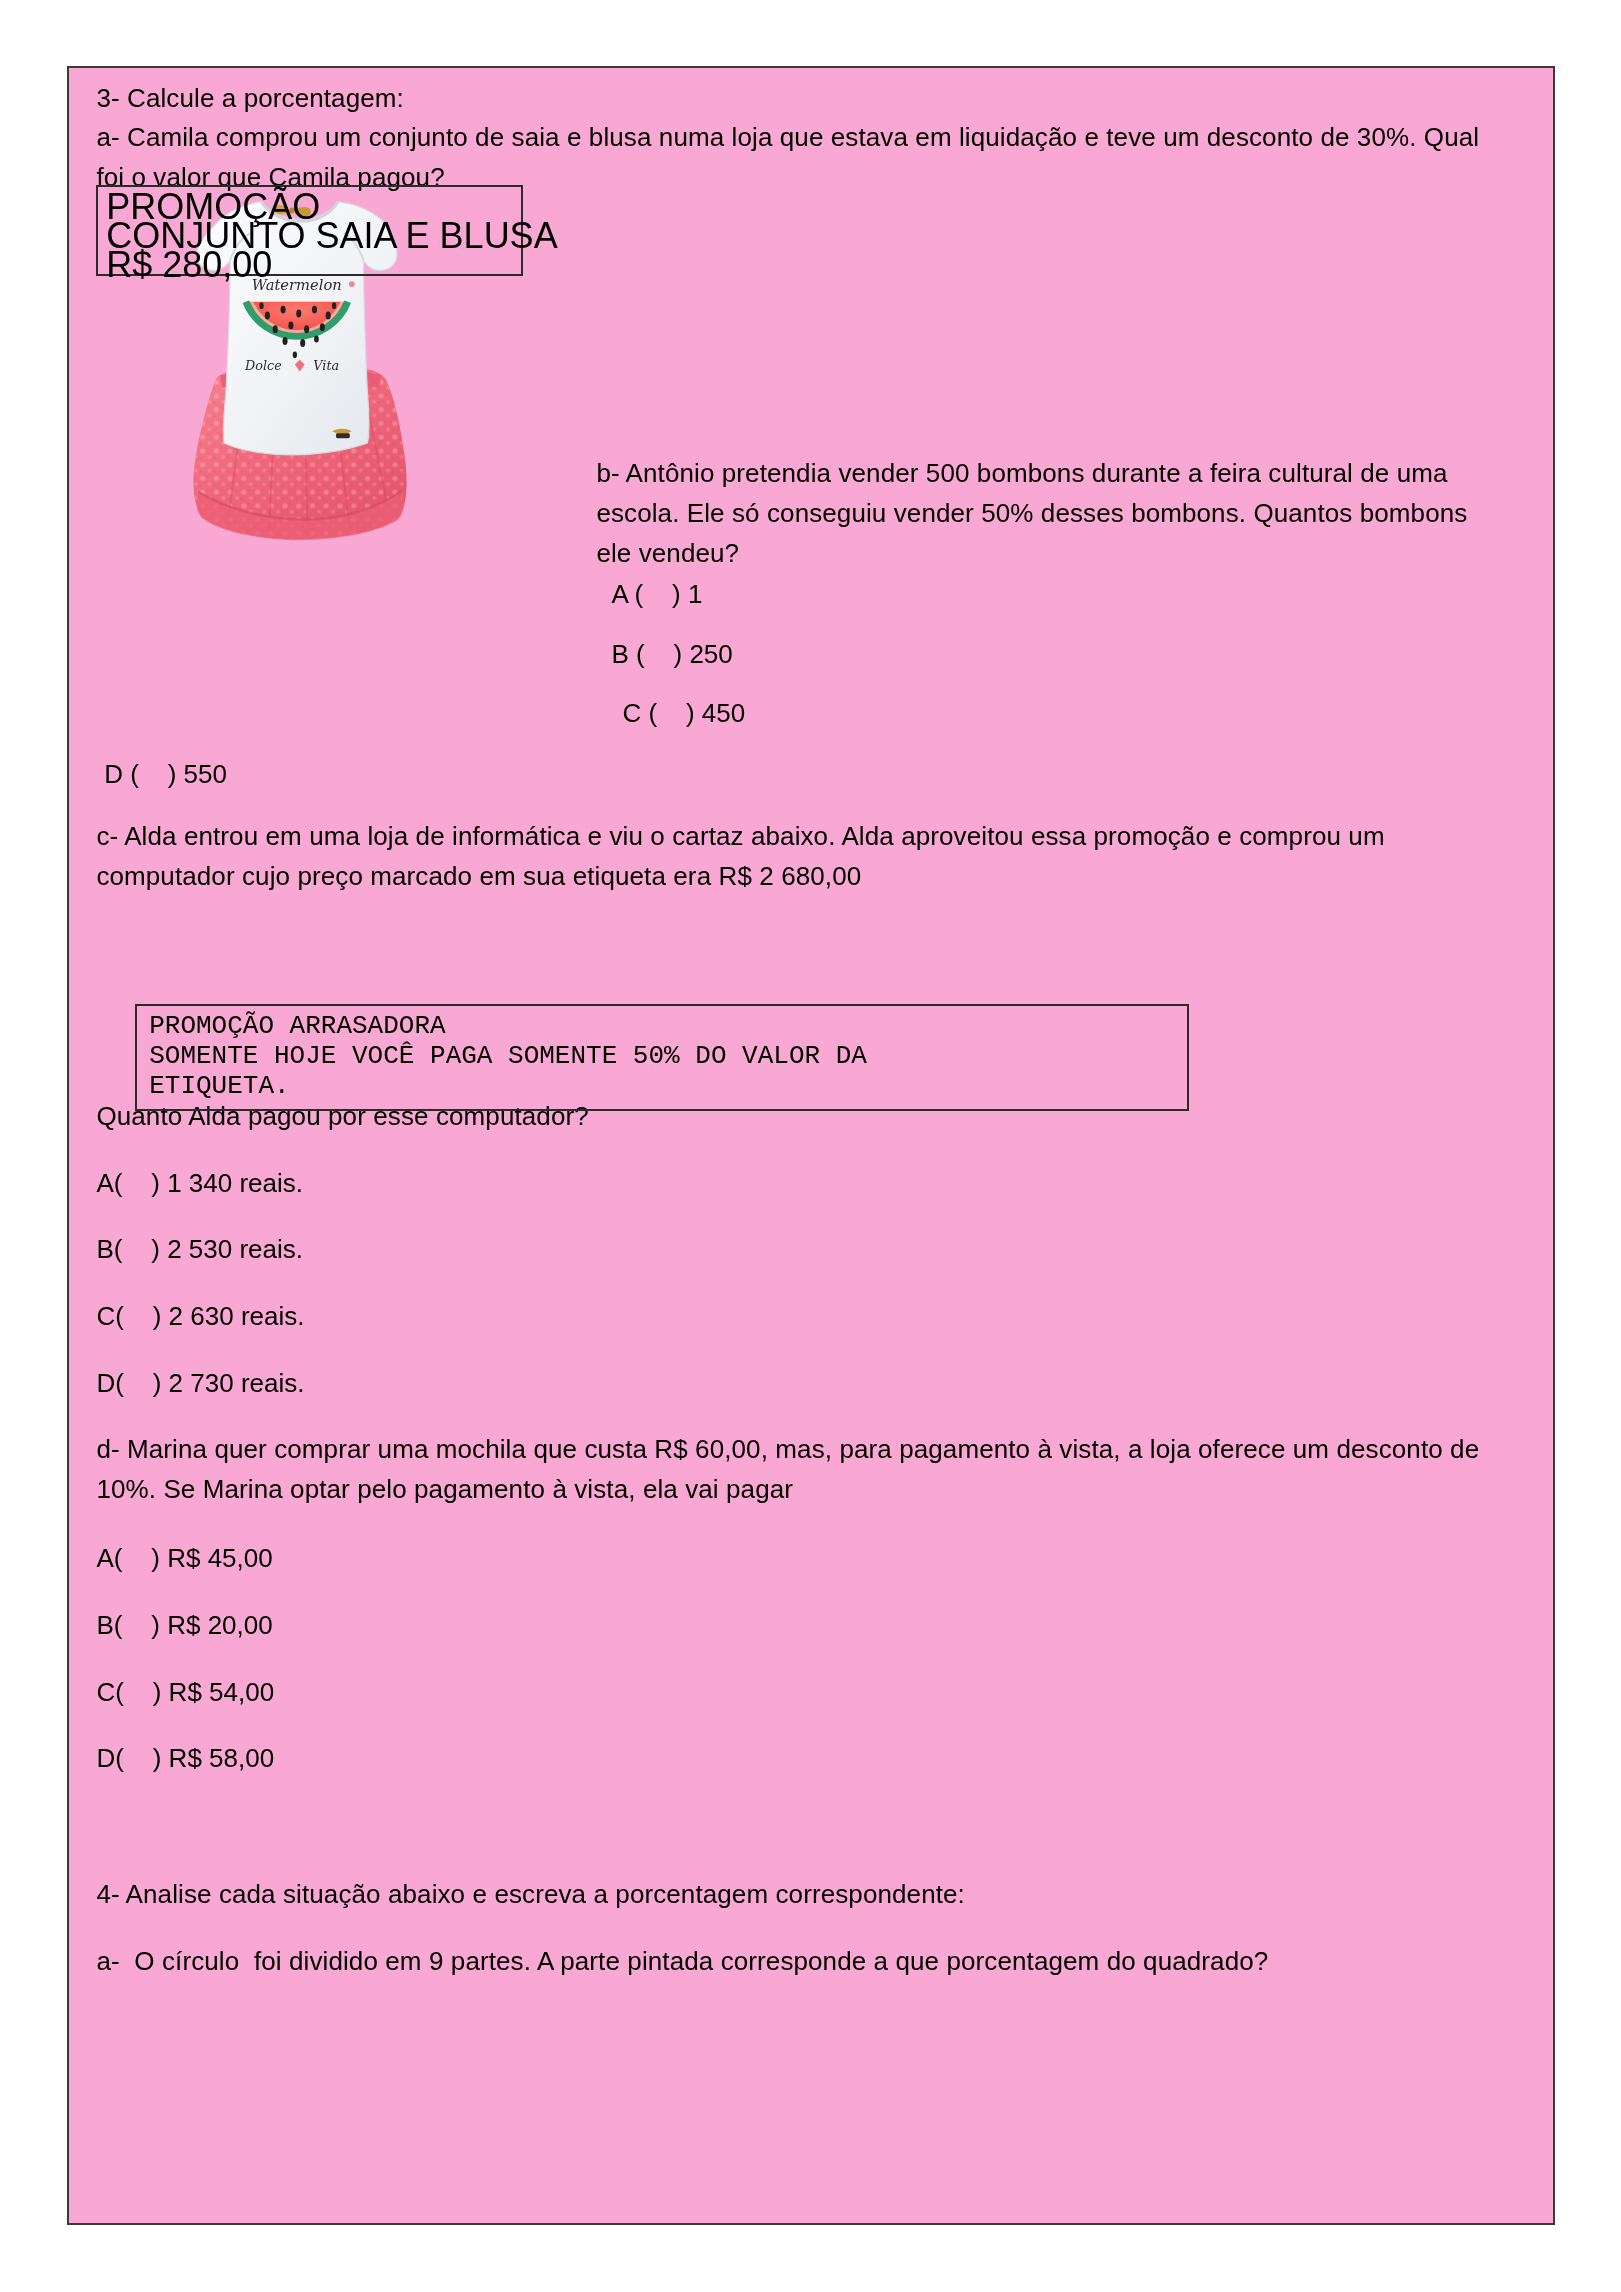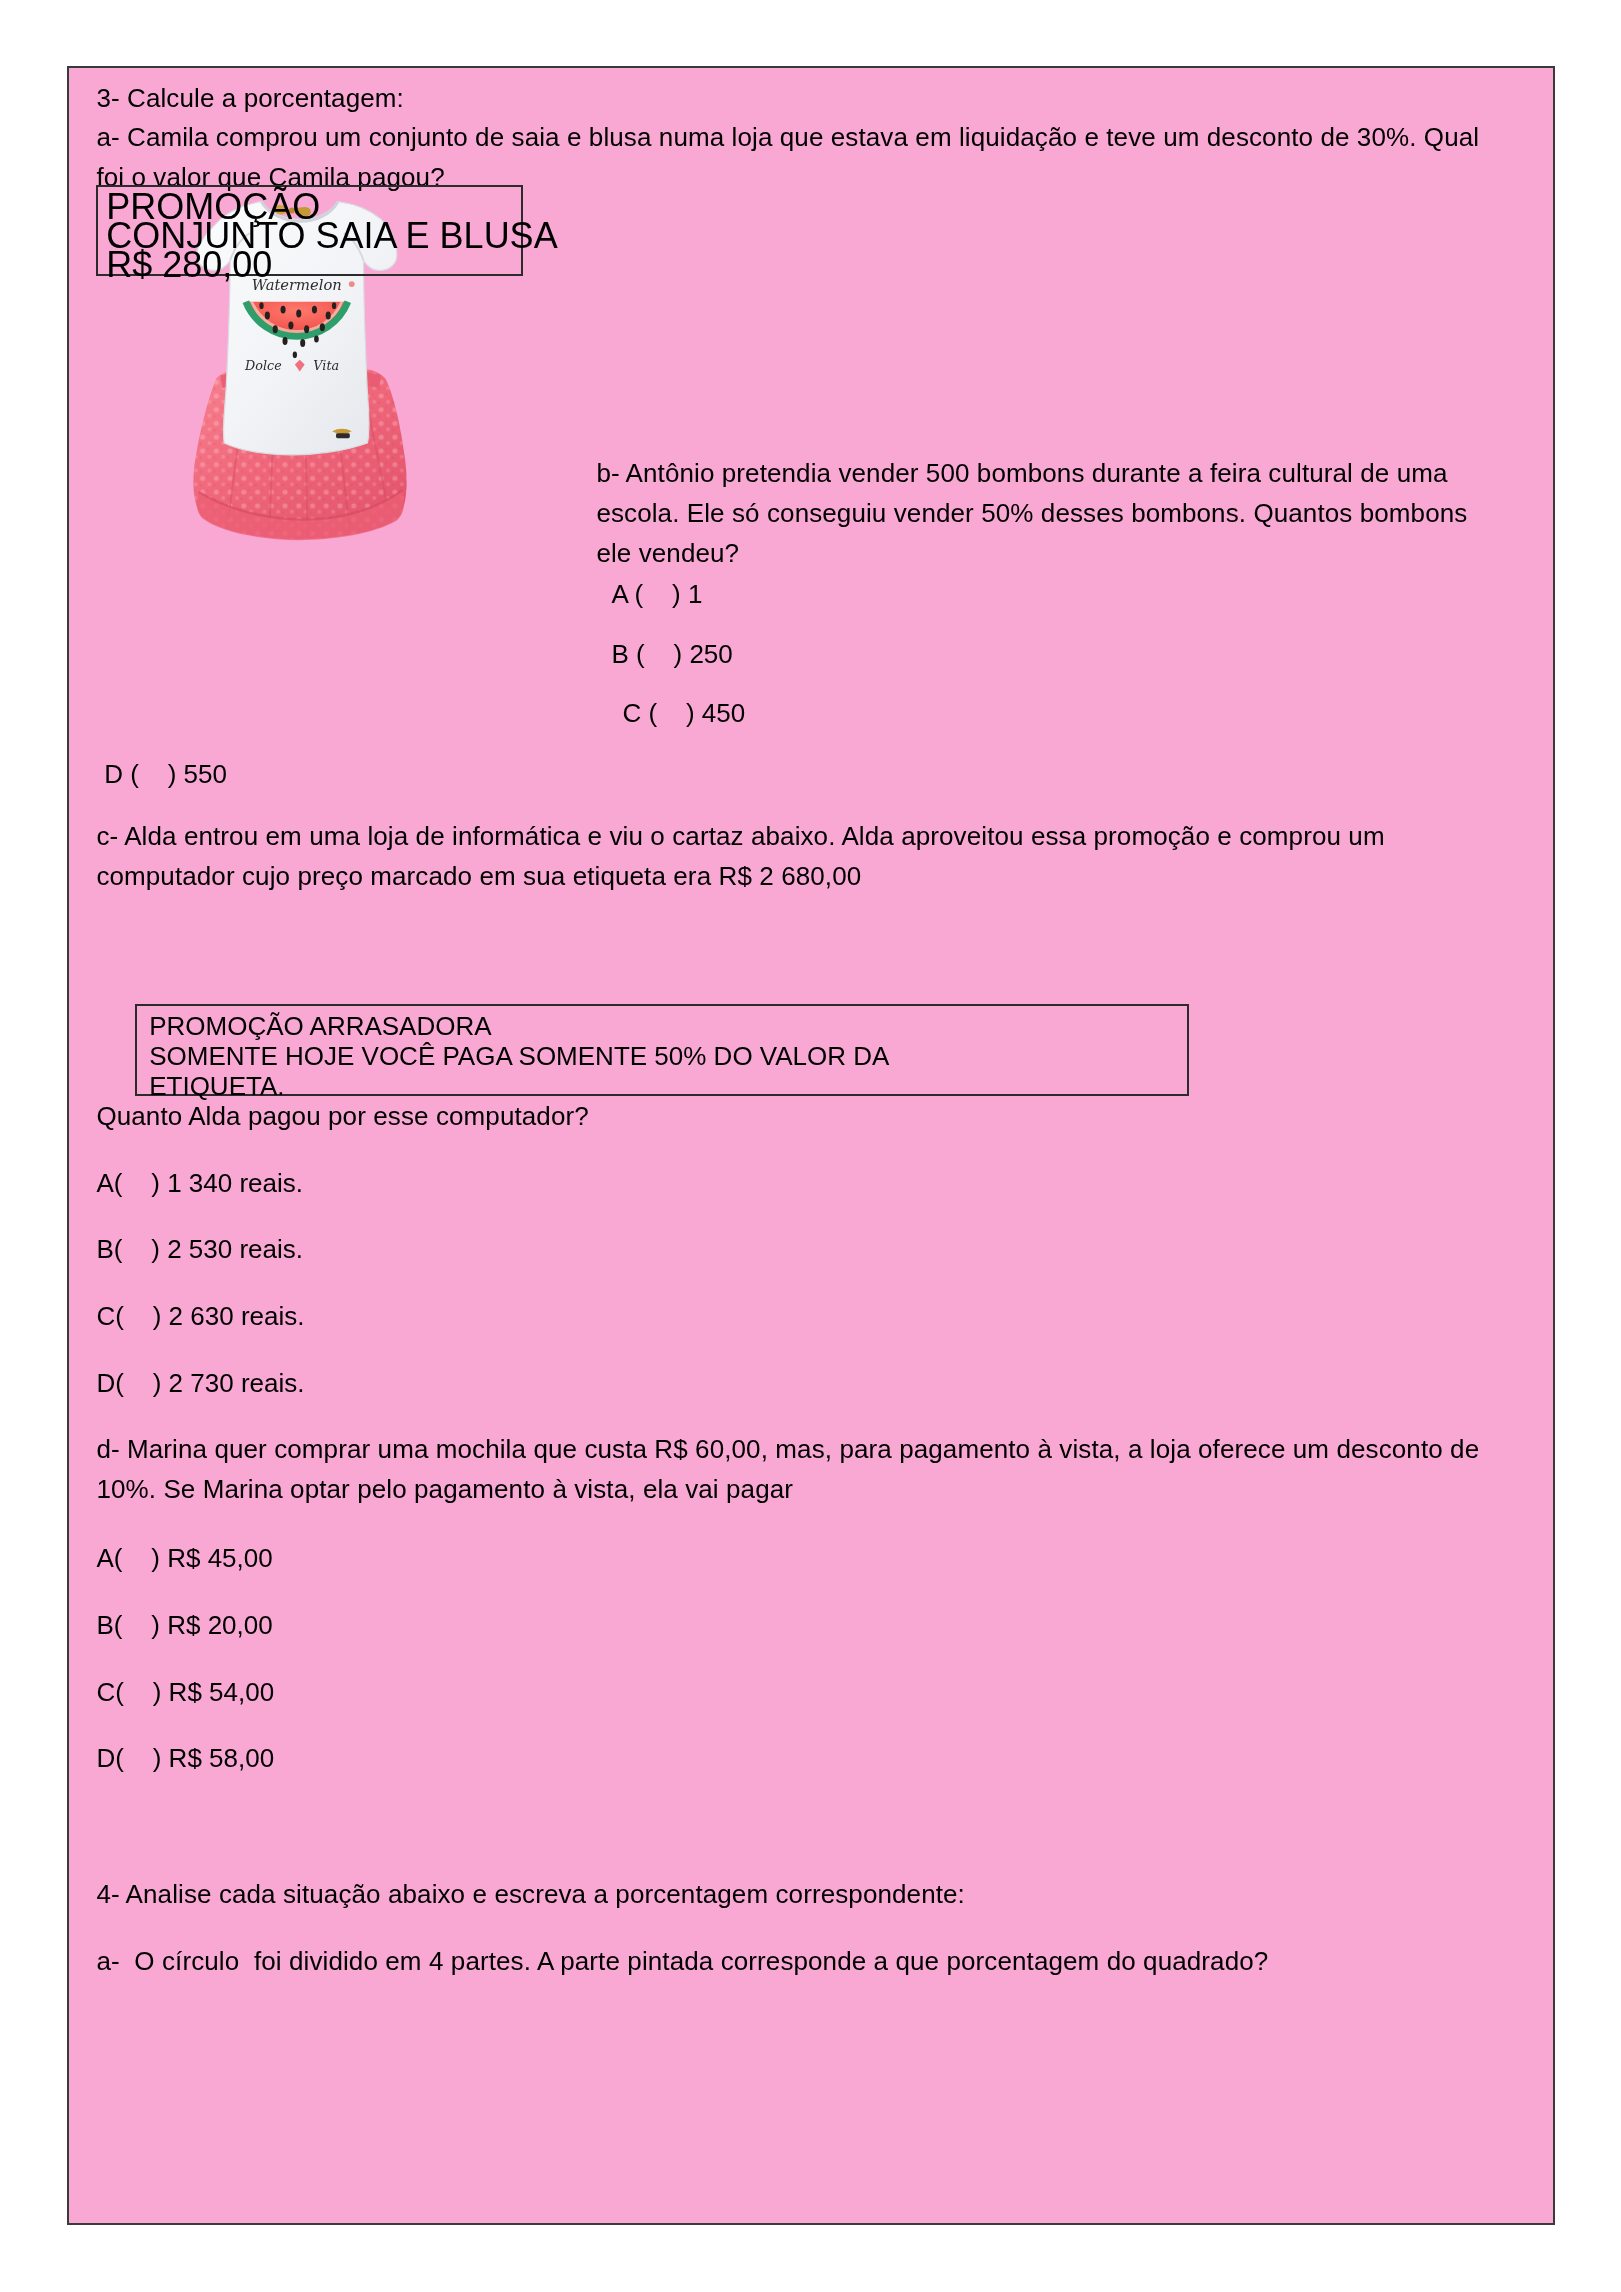--- a/index.html
+++ b/index.html
@@ -71,22 +71,23 @@
     width: 427px;
     height: 91px;
     padding: 4.9px 0 0 7.8px;
   }
   .promo-box-1 .promo-line { font-size: 36px; line-height: 29px; }
 
   .promo-box-2 {
     left: 39px;
     top: 936px;
     width: 1054px;
-    height: 92px;
+    height: 107px;
     padding: 4.9px 0 0 11.8px;
+    font-family: Liberation Mono, monospace;
   }
   .promo-box-2 .promo-line { font-size: 26px; line-height: 30px; }
 
   
   .outfit {
     position: absolute;
     left: 34px;
     top: 118px;
     width: 314px;
     height: 363px;
@@ -268,17 +269,17 @@
 
     <div class="para" style="left:0px; top:1361px; width:1411px;">d- Marina quer comprar uma mochila que custa R$ 60,00, mas, para pagamento à vista, a loja oferece um desconto de 10%. Se Marina optar pelo pagamento à vista, ela vai pagar</div>
 
     <div class="opt" style="left:0px; top:1470px;">A(    ) R$ 45,00</div>
     <div class="opt" style="left:0px; top:1537px;">B(    ) R$ 20,00</div>
     <div class="opt" style="left:0px; top:1604px;">C(    ) R$ 54,00</div>
     <div class="opt" style="left:0px; top:1670px;text-align:right;">D(    ) R$ 58,00</div>
 
     <div class="para" style="left:0px; top:1806px; width:1411px;">4- Analise cada situação abaixo e escreva a porcentagem correspondente:</div>
 
-    <div class="para" style="left:0px; top:1873px; width:1411px;">a-  O círculo  foi dividido em 4 partes. A parte pintada corresponde a que porcentagem do quadrado?</div>
+    <div class="para" style="left:0px; top:1873px; width:1411px;">a-  O círculo  foi dividido em 9 partes. A parte pintada corresponde a que porcentagem do quadrado?</div>
 
   </div>
 </div>
 
 
 </body></html>

